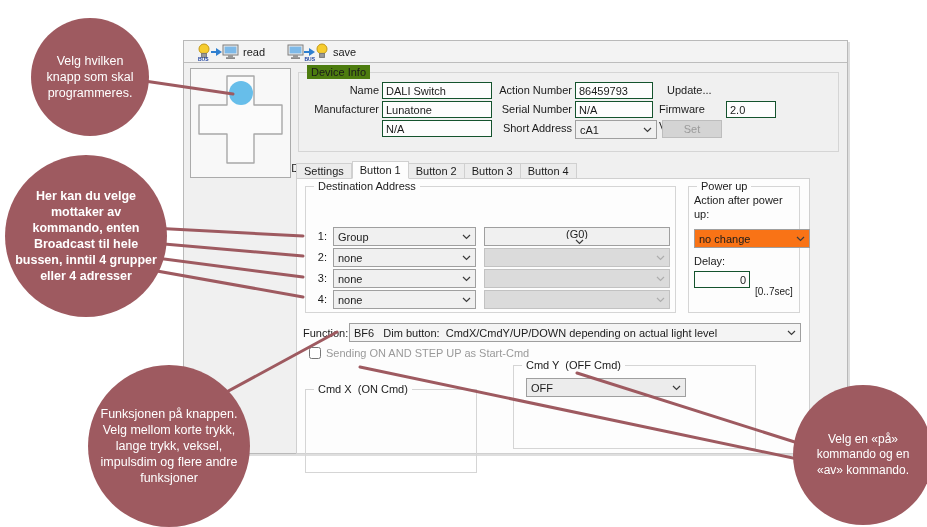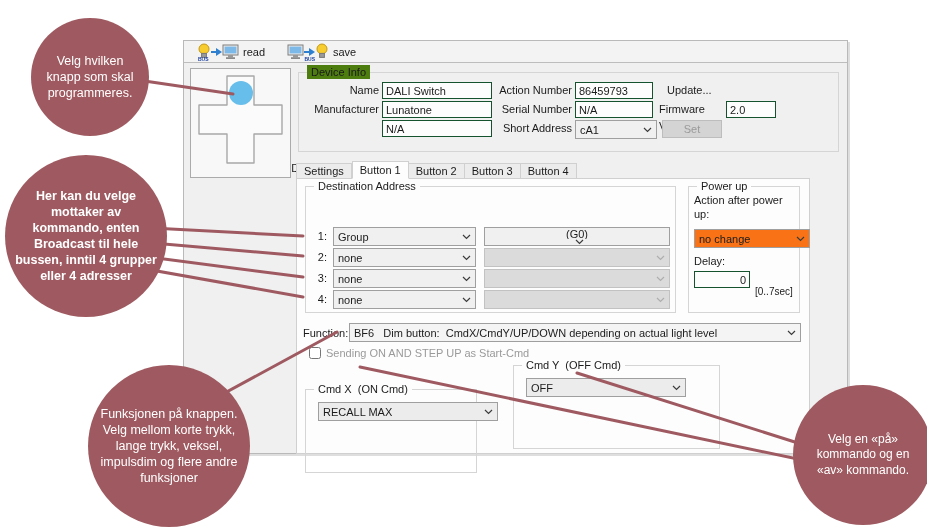--- a/index.html
+++ b/index.html
@@ -249,29 +249,23 @@
         </svg>
     </div>
 
     <div class="chkrow" style="left:12px; top:168px;">
       <input type="checkbox" style="">
       <span>Sending ON AND STEP UP as Start-Cmd</span>
     </div>
 
     <div class="gb on-white" style="left:8px; top:186px; width:172px; height:84px;margin-top:24px;">
       <span class="gb-label pre">Cmd X  (ON Cmd)</span>
-      <div class="combo" style="left:12px; top:12px; width:180px; background:#ececec;">
-        <span class="ctext">RECALL MAX</span>
-        <svg class="chev" width="9" height="6" viewBox="0 0 9 6">
-            <path d="M1 1 L4.5 4.5 L8 1" fill="none" stroke="#3c3c3c" stroke-width="1.2"></path>
-          </svg>
-      </div>
-    </div>
-
-    <div class="gb on-white" style="left:216px; top:186px; width:207px; height:84px;">
+    </div>
+
+    <div class="gb on-white" style="left:216px; top:186px; width:243px; height:84px;">
       <span class="gb-label pre">Cmd Y  (OFF Cmd)</span>
       <div class="combo" style="left:12px; top:12px; width:160px; background:#ececec;">
         <span class="ctext">OFF</span>
         <svg class="chev" width="9" height="6" viewBox="0 0 9 6">
             <path d="M1 1 L4.5 4.5 L8 1" fill="none" stroke="#3c3c3c" stroke-width="1.2"></path>
           </svg>
       </div>
     </div>
 
   </div>

